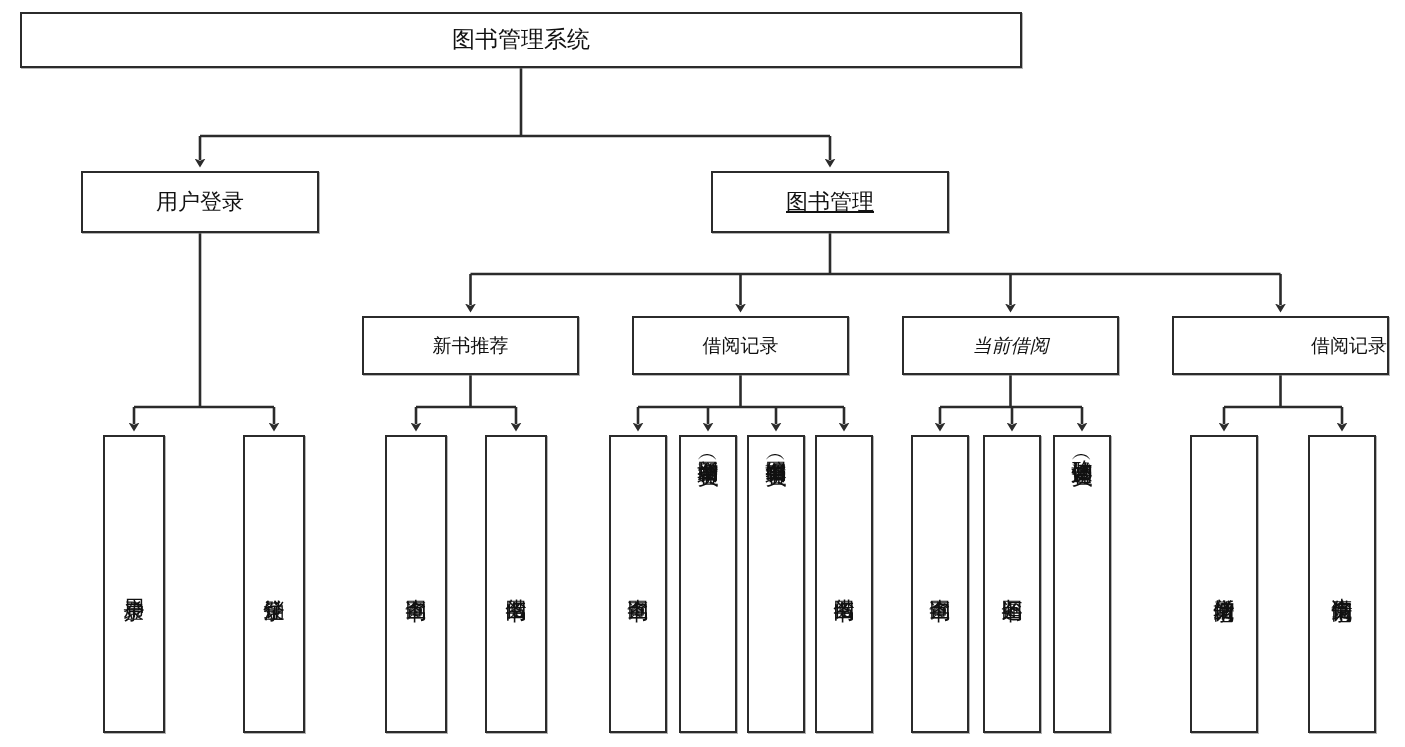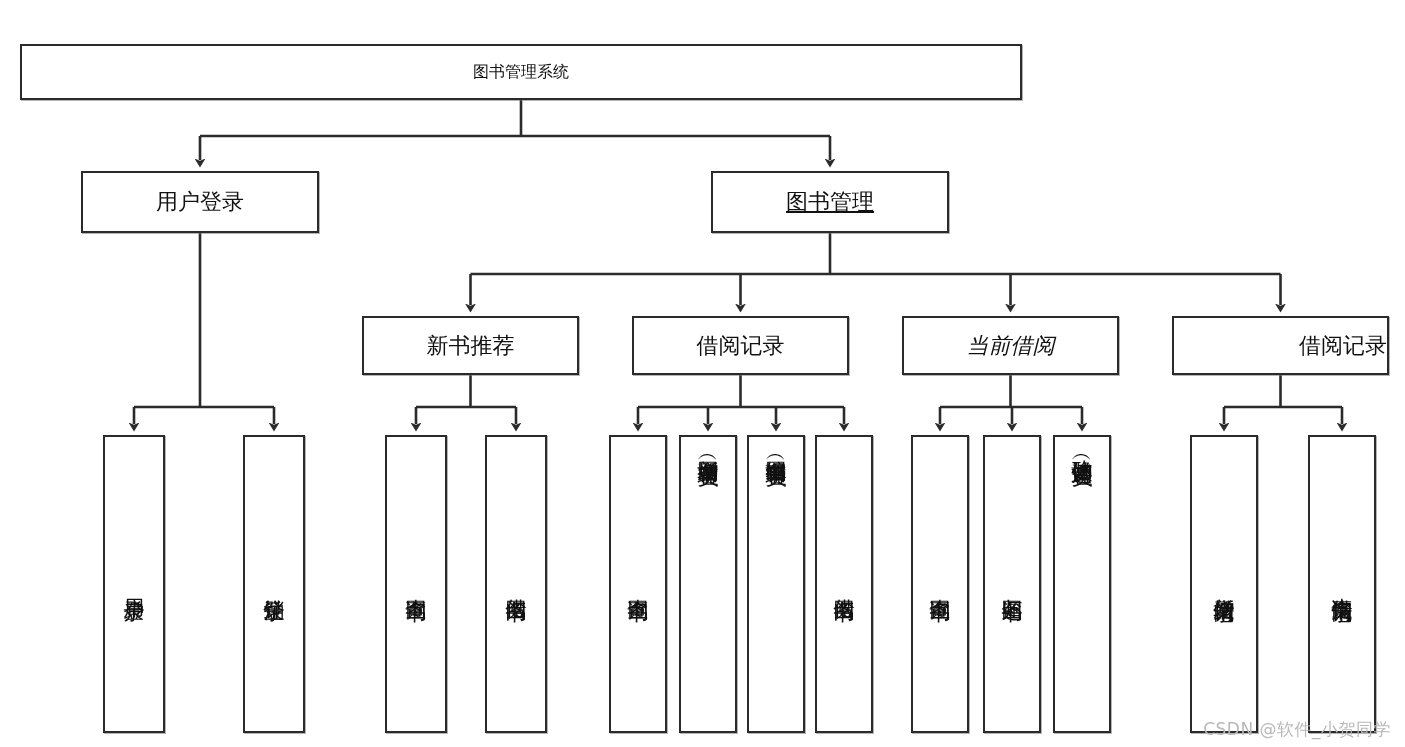--- a/index.html
+++ b/index.html
@@ -37,28 +37,27 @@
     color: #111111;
     box-shadow: 1px 1px 0 rgba(120,120,120,0.55);
   }
   .node-label {
     display: block;
     text-align: center;
     line-height: 1.18;
     white-space: nowrap;
   }
   .node.root {
-    font-size: 16px;
-    margin-top: 32px;
+    font-size: 23px;
   }
   .node.level2 {
     font-size: 22px;
   }
   .node.level3 {
-    font-size: 22px;
+    font-size: 19px;
   }
   .node.leaf {
     font-size: 21px;
     padding: 6px 0;
     align-items: flex-start;
   }
   .node.leaf .node-label {
     writing-mode: vertical-rl;
     text-orientation: upright;
     letter-spacing: 1px;
@@ -183,14 +182,13 @@
         <span class="node-label">确认归还（管理员）</span>
       </div>
       <div class="node leaf align-mid" style="left: 1190px; top: 435px; width: 68px; height: 298px;">
         <span class="node-label">新增借阅记录</span>
       </div>
       <div class="node leaf align-mid" style="left: 1308px; top: 435px; width: 68px; height: 298px;">
         <span class="node-label">查询借阅记录</span>
       </div>
     </div>
 
-  <div id="watermark">CSDN @软件_小贺同学</div>
 </div>
 
 </body></html>

